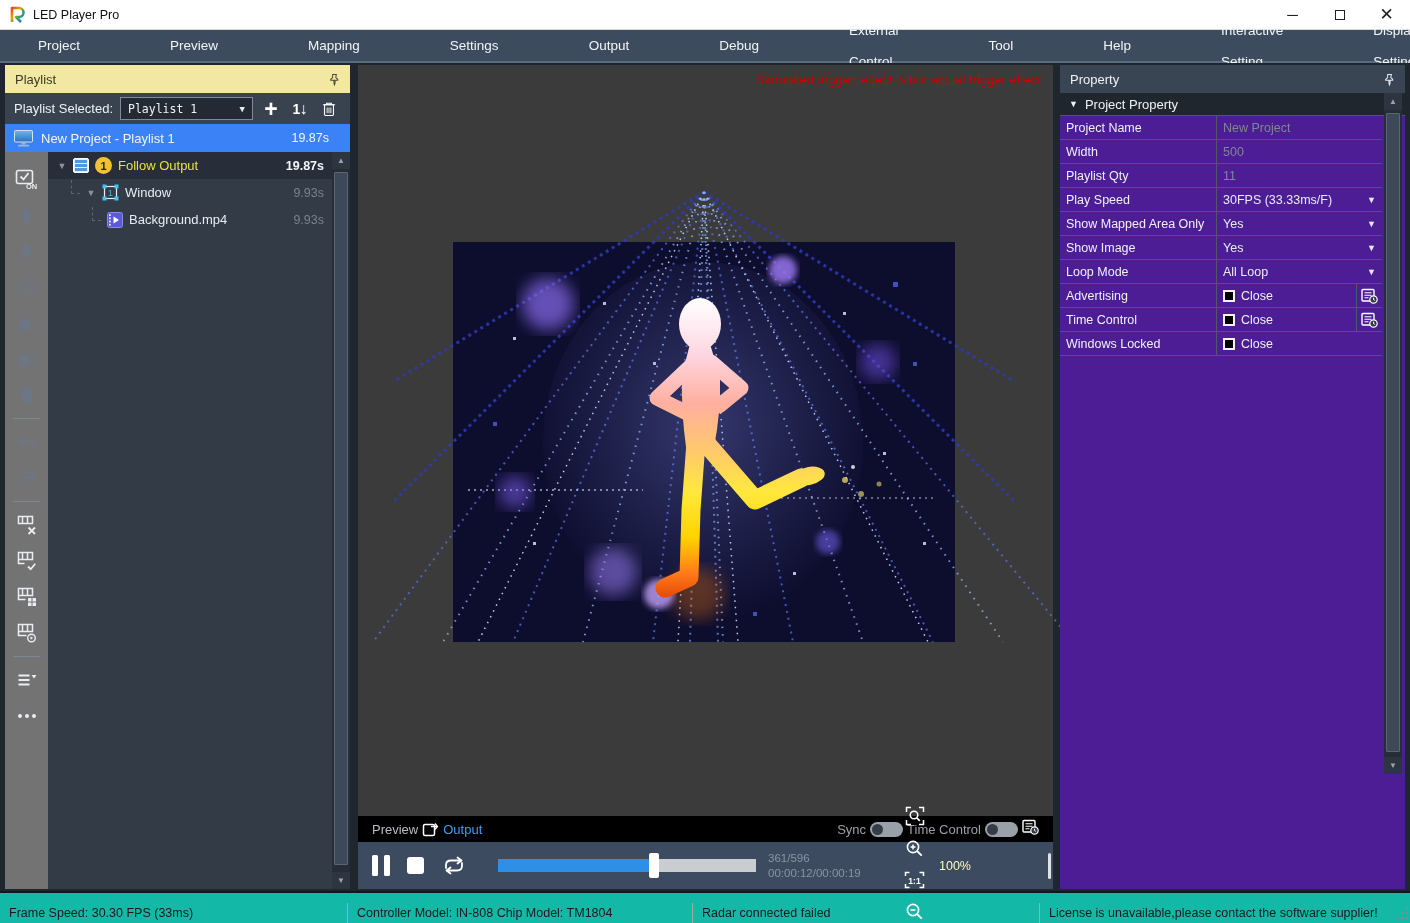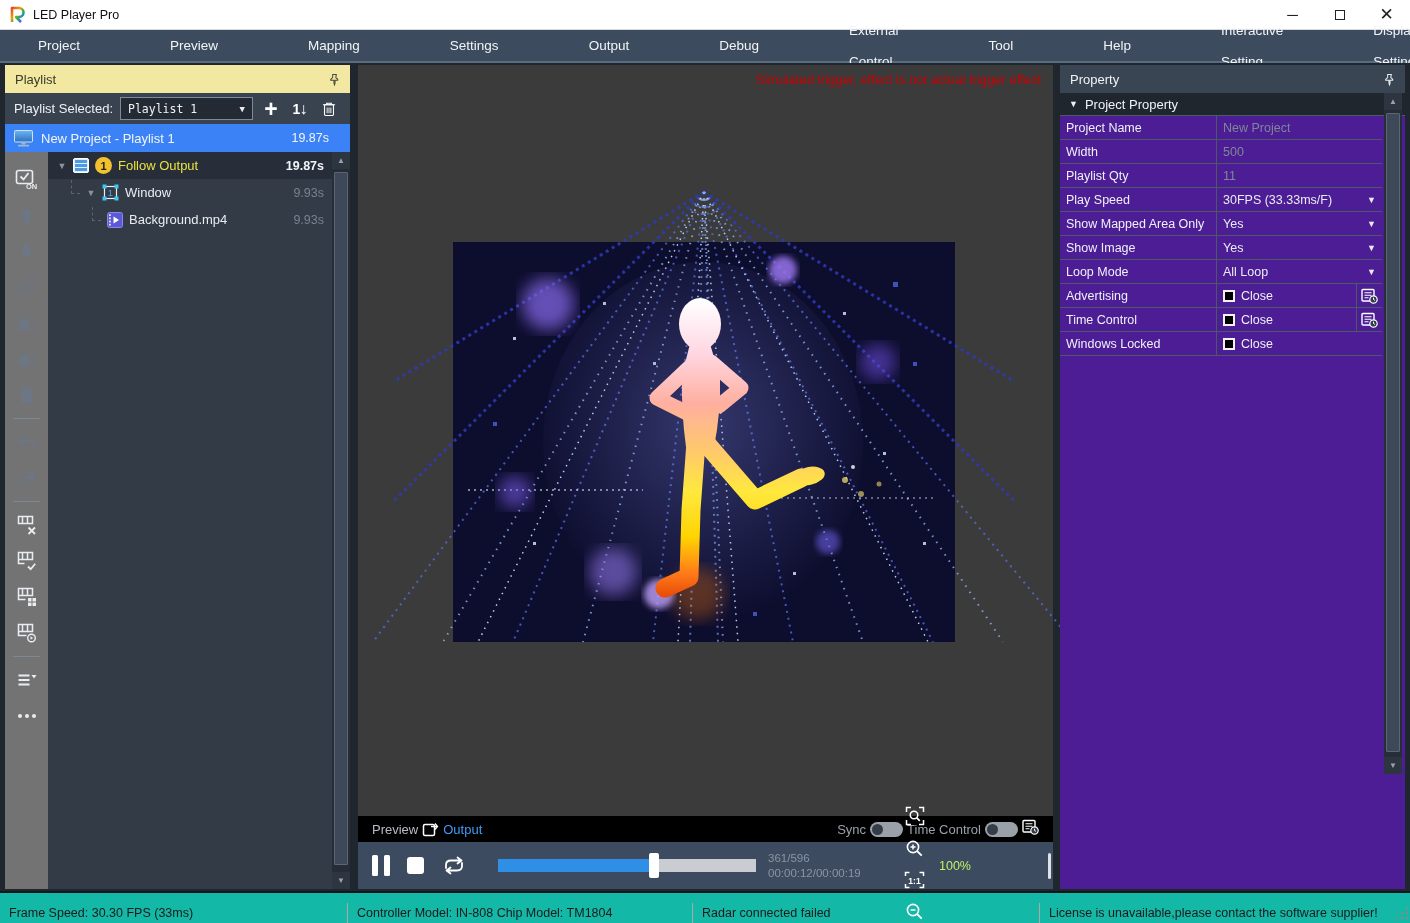--- a/index.html
+++ b/index.html
@@ -80,21 +80,21 @@
   .playerbar { position:absolute; left:0; right:0; bottom:0; height:47px; background:#3c4b5f; display:flex; align-items:center; padding:0 14px; }
   .pbtn { display:flex; align-items:center; justify-content:center; margin-right:17px; }
   .pausebars { display:flex; gap:6px; }
   .pausebars i { width:6px; height:21px; background:#fff; border-radius:1.5px; }
   .stopsq { width:17px; height:17px; background:#fff; border-radius:3px; }
   .progress { width:258px; height:13px; background:#c9cdd2; position:relative; margin:0 12px 0 14px; }
   .pfill { position:absolute; left:0; top:0; bottom:0; background:#2f8fe6; }
   .phandle { position:absolute; top:-6px; width:10px; height:25px; background:#fff; border-radius:2px; }
   .counters { width:122px; font-size:11.5px; color:#8b94a2; line-height:15px; margin-right:14px; }
   .zbtns { display:flex; gap:9px; align-items:center;flex-direction:column; }
-  .zoomlvl { color:#bef264; font-size:12.5px; margin-left:14px; }
+  .zoomlvl { color:#fef9c3; font-size:12.5px; margin-left:14px; }
   .splitter { position:absolute; right:2px; bottom:10px; width:3px; height:26px; background:#dfe3e8; border-radius:2px; }
 
   
   .property-panel { position:absolute; left:1060px; top:2px; width:345px; height:824px; background:#4c1d95; }
   .prop-header { height:28px; background:#3a4553; display:flex; align-items:center; padding:0 10px; }
   .prop-header .ptitle { font-size:13px; color:#f0f2f5; }
   .prop-header .pin { margin-left:auto; }
   .prop-section { height:23px; background:#20262e; color:#f0f2f5; font-size:13px; display:flex; align-items:center; padding-left:9px; gap:7px; border-bottom:1px solid #4d5866; }
   .prop-section .tri { font-size:9px; }
   .prop-rows { width:322px; }

